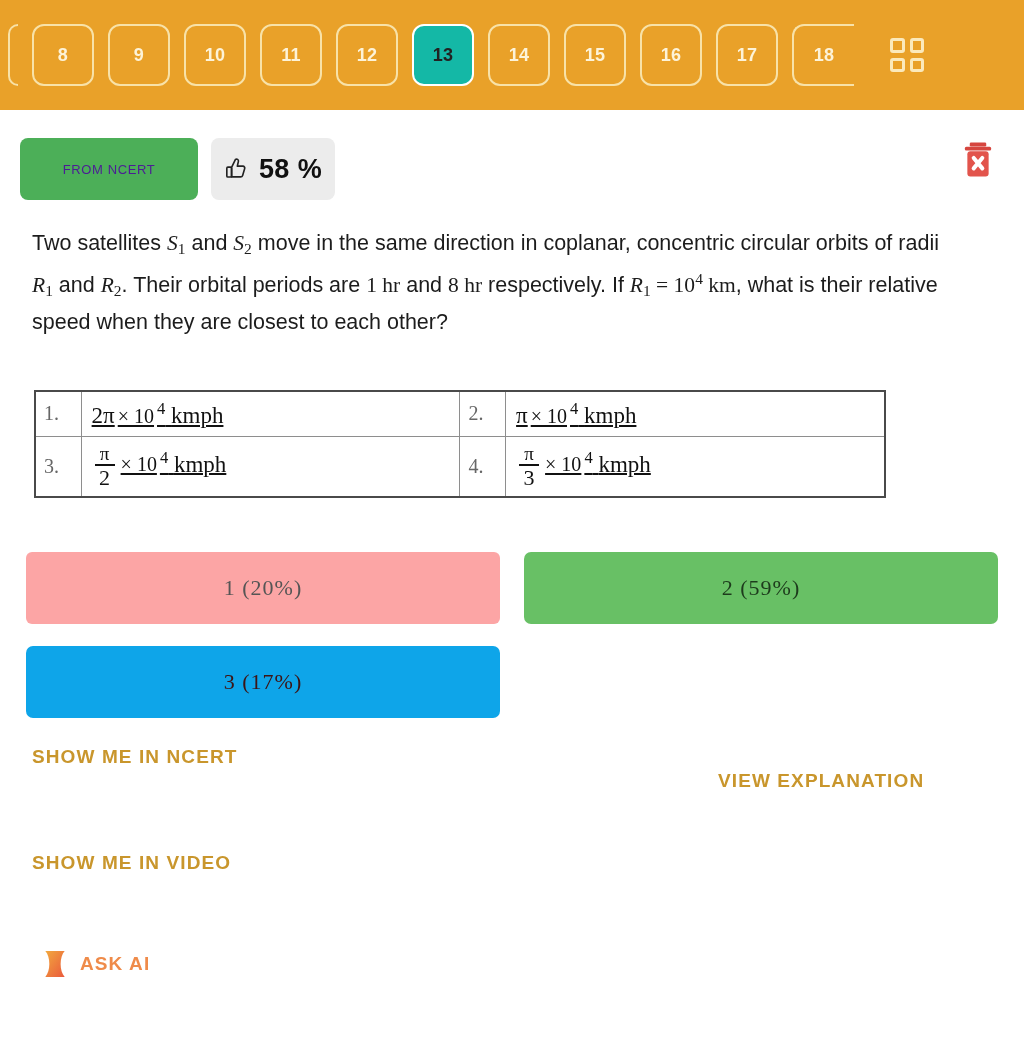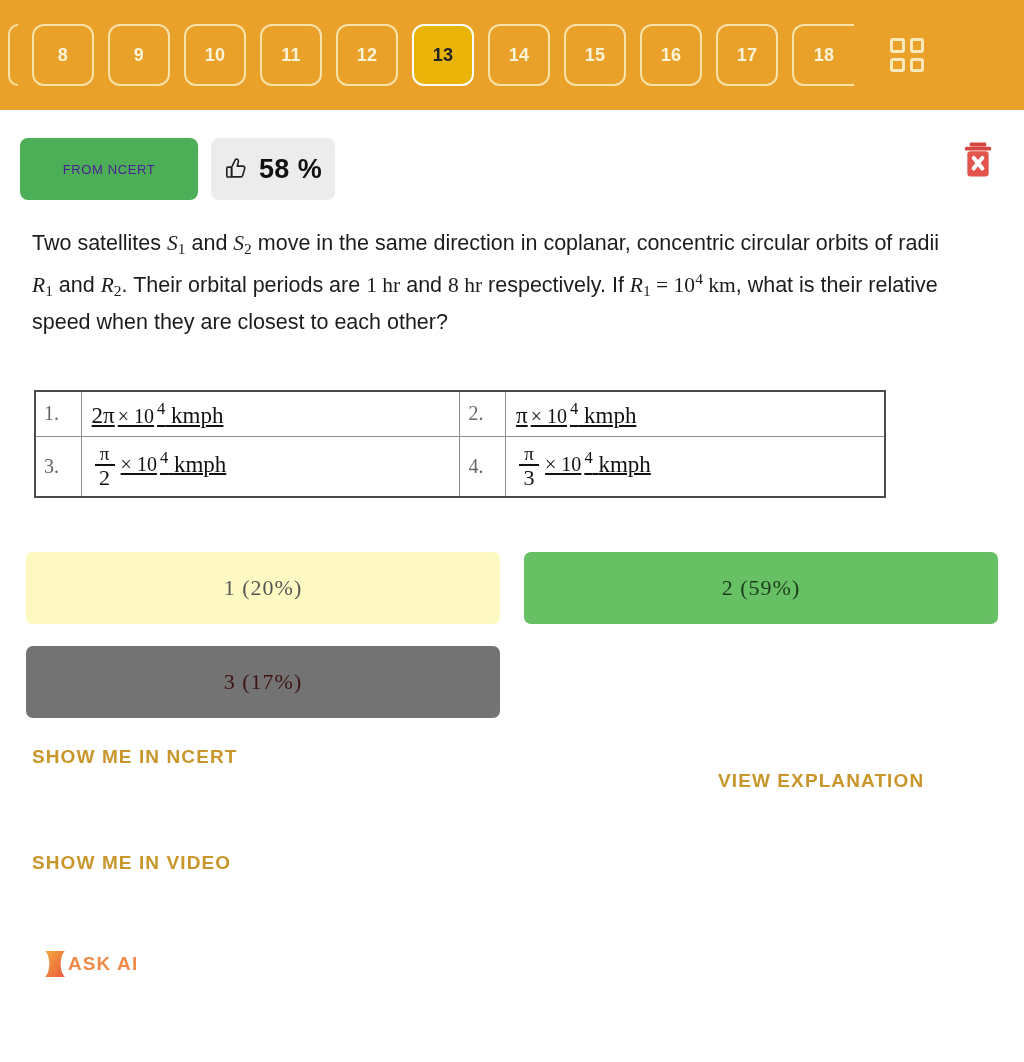--- a/index.html
+++ b/index.html
@@ -43,21 +43,21 @@
     color: #fdf3d8;
     font-size: 18px;
     font-weight: 700;
     display: flex;
     align-items: center;
     justify-content: center;
     flex: 0 0 auto;
     letter-spacing: .3px;
   }
   .pager-btn.active {
-    background: #eab308;
+    background: #14b8a6;
     border-color: #ffffff;
     color: #222222;
   }
   .pager-btn.clipped-left {
     min-width: 10px;
     width: 10px;
     border-right: none;
     border-top-right-radius: 0;
     border-bottom-right-radius: 0;
     margin-left: -4px;
@@ -202,40 +202,40 @@
   .ans {
     height: 72px;
     border-radius: 7px;
     display: flex;
     align-items: center;
     justify-content: center;
     font-family: "Liberation Serif", serif;
     font-size: 22px;
     letter-spacing: 1px;
   }
-  .ans.neutral { background: #fef9c3; color: #555555; border-radius: 6px; }
+  .ans.neutral { background: #fca5a5; color: #555555; border-radius: 6px; }
   .ans.correct { background: #68c065; color: #1d3b1c; }
-  .ans.wrong   { background: #737373; color: #3d1414; }
+  .ans.wrong   { background: #0ea5e9; color: #3d1414; }
 
   
   .links { position: absolute; left: 0; top: 0; width: 1024px; }
   .link {
     position: absolute;
     color: #c9962c;
     font-size: 19px;
     font-weight: 700;
     letter-spacing: 1.1px;
     white-space: nowrap;
   }
   .link-ncert  { left: 32px;  top: 746px; }
   .link-expl   { left: 718px; top: 770px; }
   .link-video  { left: 32px;  top: 852px; }
   .link-askai  {
     left: 42px; top: 950px;
-    display: flex; align-items: center; 
+    display: flex; align-items: center; gap: 12px;
     color: #ef8b4a;
   }
   .ai-icon { width: 26px; height: 28px; display: block; flex: 0 0 auto; }
 </style>
 </head>
 <body>
 
 <div class="pager-bar">
   <div class="pager-strip">
     <div class="pager-btn clipped-left"></div>

